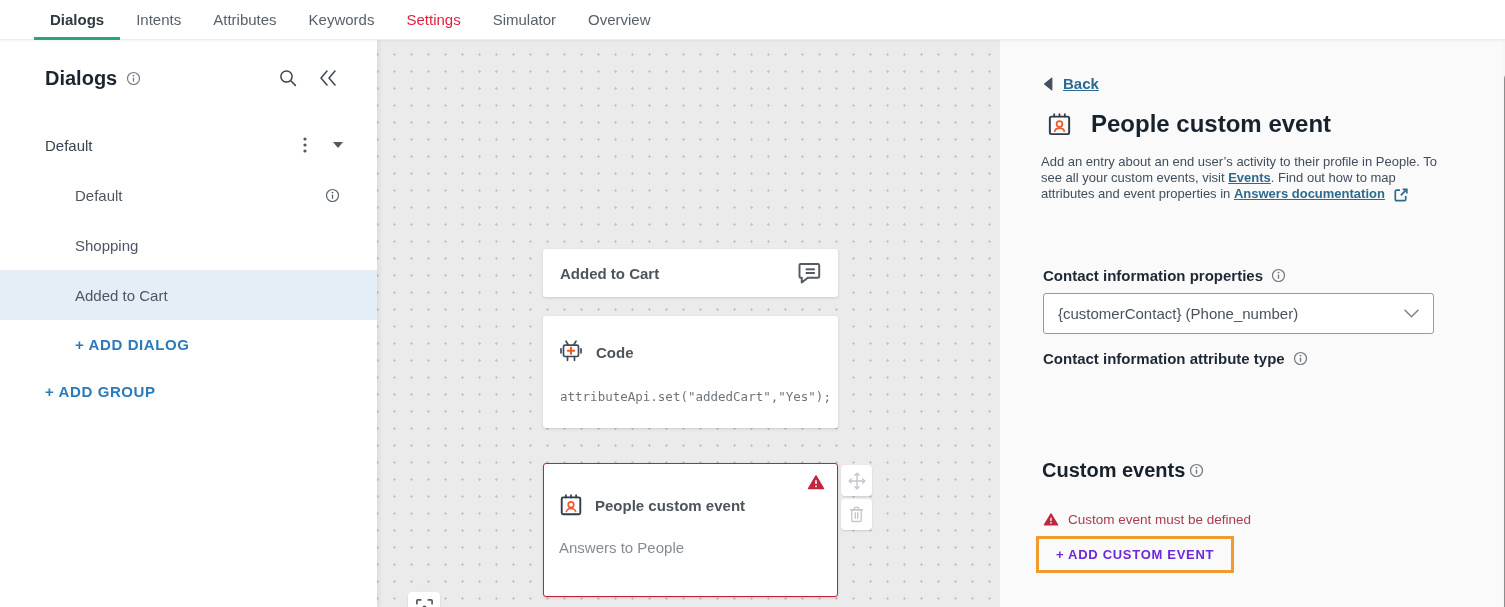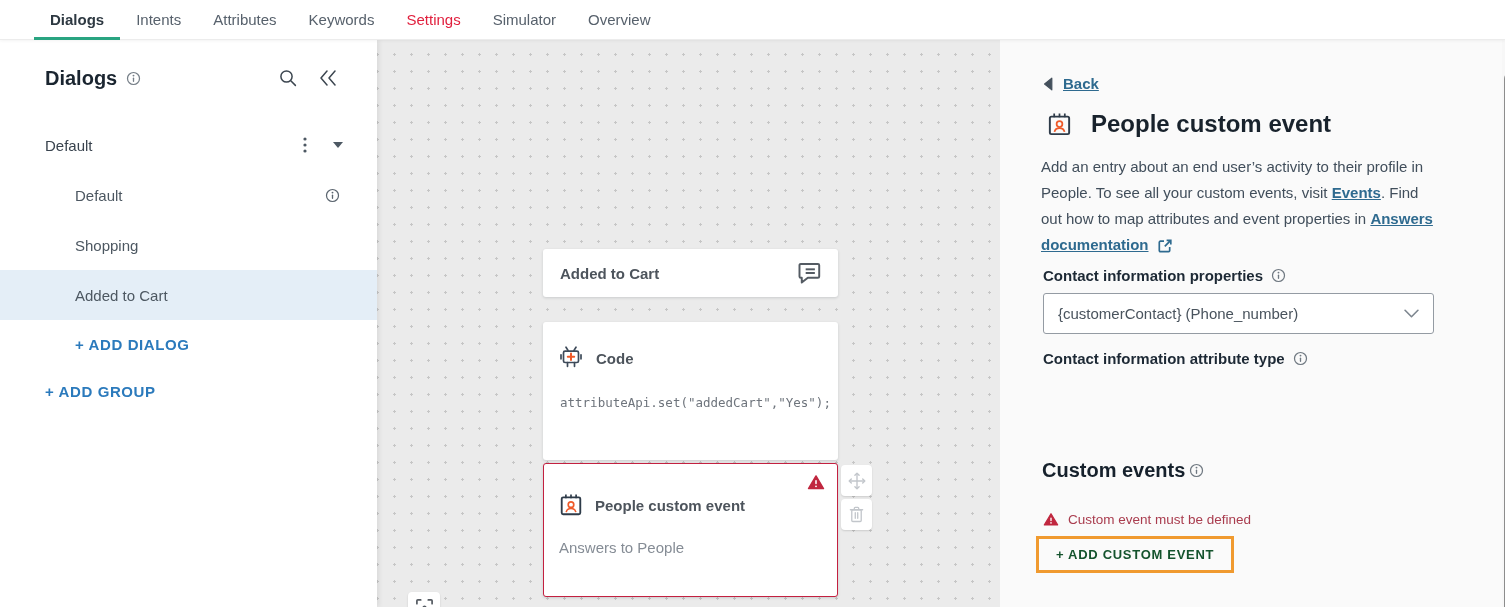--- a/index.html
+++ b/index.html
@@ -45,21 +45,21 @@
   .canvas { position:absolute; left:377px; top:40px; width:623px; bottom:0;
     background-color:#ebebeb;
     background-image:radial-gradient(circle, #c6c6c6 1.1px, rgba(0,0,0,0) 1.4px);
     background-size:17px 17px; background-position:9px 6px; }
   .node { position:absolute; left:166px; width:295px; background:#fff; border-radius:3px;
     box-shadow:0 1px 3px rgba(16,24,32,.15); }
   .node-title { font-size:15px; font-weight:bold; color:#4d545c; }
   .node-start { top:209px; height:48px; display:flex; align-items:center; padding:0 15px 0 17px; }
   .node-start .node-title { flex:1; }
   .node-start .chat { color:#545b63; }
-  .node-code { top:282px; height:138px; }
+  .node-code { top:276px; height:112px; }
   .node-head { display:flex; align-items:center; gap:11px; padding:22px 16px 0 14px; }
   .code-line { margin:23px 16px 0 17px; font-family:"DejaVu Sans Mono", monospace;
     font-size:12.5px; color:#6e747c; white-space:nowrap; }
   .node-event { top:423px; height:134px; border:1.5px solid #c32040; }
   .node-event .node-head { padding-top:28px; }
   .node-event .subtitle { margin:21px 16px 0 15px; font-size:15px; color:#858c95; }
   .node-warn { position:absolute; top:10px; right:12px; }
   .node-toolbar { position:absolute; left:464px; top:425px; display:flex; flex-direction:column; gap:3px; }
   .tool-btn { width:31px; height:31px; background:#fff; border-radius:4px;
     box-shadow:0 1px 2px rgba(0,0,0,.13); display:flex; align-items:center; justify-content:center;
@@ -69,41 +69,41 @@
     justify-content:center; color:#555b62; cursor:pointer; }
 
   
   .panel { position:absolute; left:1000px; top:40px; width:528px; bottom:0; background:#fafafa; }
   .back-link { position:absolute; top:35px; left:43px; display:flex; align-items:center; gap:10px;
     color:#2e6a8f; cursor:pointer; }
   .back-link .tri { color:#44505c; }
   .back-link span { font-size:15px; font-weight:bold; text-decoration:underline; }
   .p-title-row { position:absolute; top:70px; left:46px; display:flex; align-items:center; gap:18px; }
   .p-title { font-size:24px; font-weight:bold; color:#18222c; }
-  .p-desc { position:absolute; top:114px; left:41px; width:399px; font-size:15px;
-    line-height:26px; color:#414e5b; }
+  .p-desc { position:absolute; top:114px; left:41px; width:399px; font-size:13px;
+    line-height:16px; color:#414e5b; }
   .p-desc a { color:#2e6a8f; font-weight:bold; text-decoration:underline; cursor:pointer; }
   .field-label { position:absolute; left:43px; display:flex; align-items:center; gap:8px;
     font-size:15px; font-weight:bold; color:#1d2935; }
   .field-label .info { color:#6f7881; }
   .label-1 { top:227px; } .label-2 { top:310px; }
   .select { position:absolute; left:43px; width:391px; height:41px; background:#fff;
     border:1px solid #949ba3; border-radius:3px; display:flex; align-items:center;
     padding:0 14px; font-size:15px; color:#49535d; cursor:pointer; }
   .select-1 { top:253px; } .select-2 { top:336px; }
   .select .chev { margin-left:auto; color:#7d868f; }
   .ce-heading-row { position:absolute; top:419px; left:42px; display:flex; align-items:center; gap:4px; }
   .ce-heading { font-size:20px; font-weight:bold; color:#16212c; }
   .ce-heading-row .info { color:#6f7881; }
   .ce-error { position:absolute; top:472px; left:43px; display:flex; align-items:center; gap:9px;
     font-size:13.5px; color:#a93c4e; }
   .add-ce-btn { position:absolute; top:496px; left:36px; height:37px; display:inline-flex;
     align-items:center; padding:0 17px; border:3px solid #f09a2f; background:transparent;
     font-family:"Liberation Sans", sans-serif; font-size:13px; font-weight:bold;
-    letter-spacing:.7px; color:#14532d; cursor:pointer; }
+    letter-spacing:.7px; color:#6d28d9; cursor:pointer; }
 
   
   .scroll-track { position:absolute; right:0; top:0; bottom:0; width:26px; background:#f7f7f7; }
   .scroll-up { position:absolute; top:11px; left:5px; color:#8d9093; }
   .scroll-thumb { position:absolute; top:32px; left:2px; width:14px; height:560px;
     background:#8d8d8d; border-radius:7px; }
 </style>
 </head>
 <body>
 

